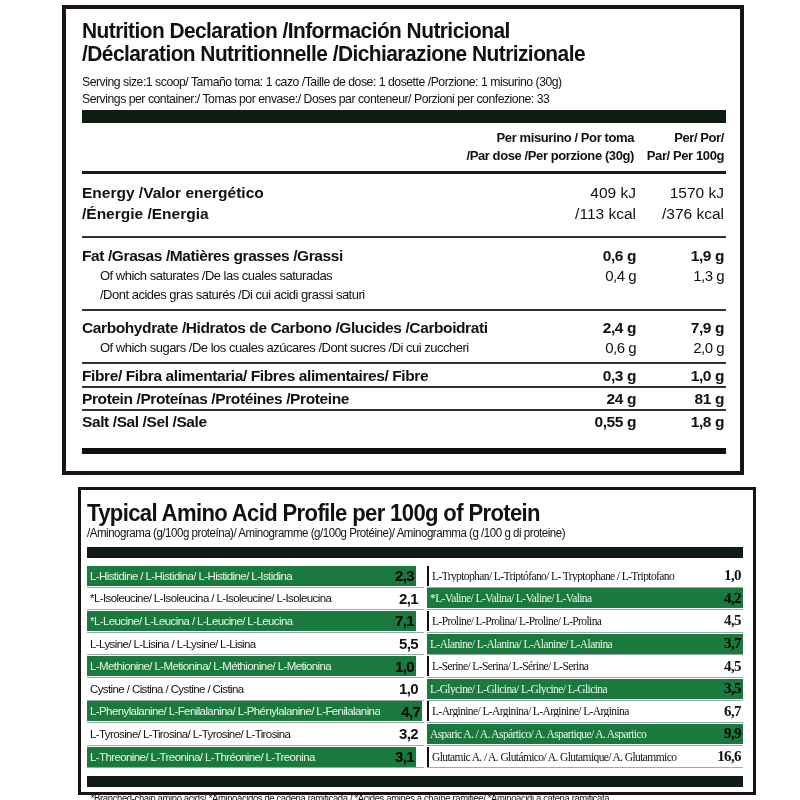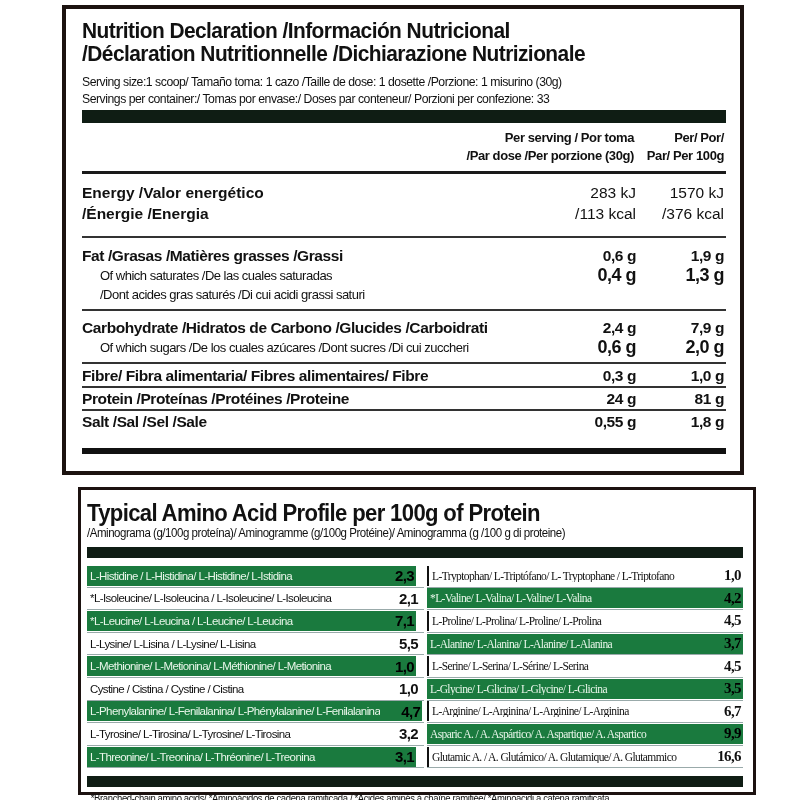--- a/index.html
+++ b/index.html
@@ -31,21 +31,21 @@
   .nrow { display: flex; align-items: flex-start; }
   .nrow .lbl { flex: 1; white-space: nowrap; }
   .nrow .v1 { width: 100px; text-align: right; }
   .nrow .v2 { width: 90px; text-align: right; padding-right: 2px; }
   .big { font-weight: bold; font-size: 15.5px; line-height: 21px; letter-spacing: -0.4px; }
   .energy .lbl, .energy .v1, .energy .v2 { font-weight: normal; }
   .energy { font-size: 15.5px; line-height: 21px; }
   .energy .lbl { font-weight: bold; }
   .sub { font-size: 13px; line-height: 19px; letter-spacing: -0.5px; }
   .sub .lbl { padding-left: 18px; }
-  .sub .v1, .sub .v2 { font-size: 18px; font-weight: bold; }
+  .sub .v1, .sub .v2 { font-size: 15px; }
   .bottom-bar { height: 6px; background: #111; margin-top: 16px; }
 
   
   .amino {
     position: absolute; left: 78px; top: 487px; width: 678px; height: 308px;
     border: 3px solid #1c1210; background: #fff; padding: 10px 10px 0 6px;
   }
   .amino-title {
     font-weight: bold; font-size: 24px; line-height: 26px; letter-spacing: -0.7px;
     transform: scaleX(0.92); transform-origin: left; white-space: nowrap;
@@ -84,38 +84,38 @@
 
 <section class="nutri">
   <div class="nutri-title">Nutrition Declaration /Información Nutricional</div>
   <div class="nutri-title">/Déclaration Nutritionnelle /Dichiarazione Nutrizionale</div>
   <div class="serving">Serving size:1 scoop/ Tamaño toma: 1 cazo /Taille de dose: 1 dosette /Porzione: 1 misurino (30g)</div>
   <div class="serving" style="margin-top:0">Servings per container:/ Tomas por envase:/ Doses par conteneur/ Porzioni per confezione: 33</div>
   <div class="thick-bar"></div>
 
   <div class="col-head">
     <div class="c1">
-      <div>Per serving / Por toma</div>
+      <div>Per misurino / Por toma</div>
       <div>/Par dose /Per porzione (30g)</div>
     </div>
     <div class="c2">
       <div>Per/ Por/</div>
       <div>Par/ Per 100g</div>
     </div>
   </div>
 
   <div class="rule" style="margin-top:6px"></div>
 
   <div class="nrow energy" style="padding-top:8px">
     <div class="lbl">
       <div>Energy /Valor energético</div>
       <div>/Énergie /Energia</div>
     </div>
     <div class="v1">
-      <div>283 kJ</div>
+      <div>409 kJ</div>
       <div>/113 kcal</div>
     </div>
     <div class="v2">
       <div>1570 kJ</div>
       <div>/376 kcal</div>
     </div>
   </div>
 
   <div class="rule thin" style="margin-top:12px"></div>
 

